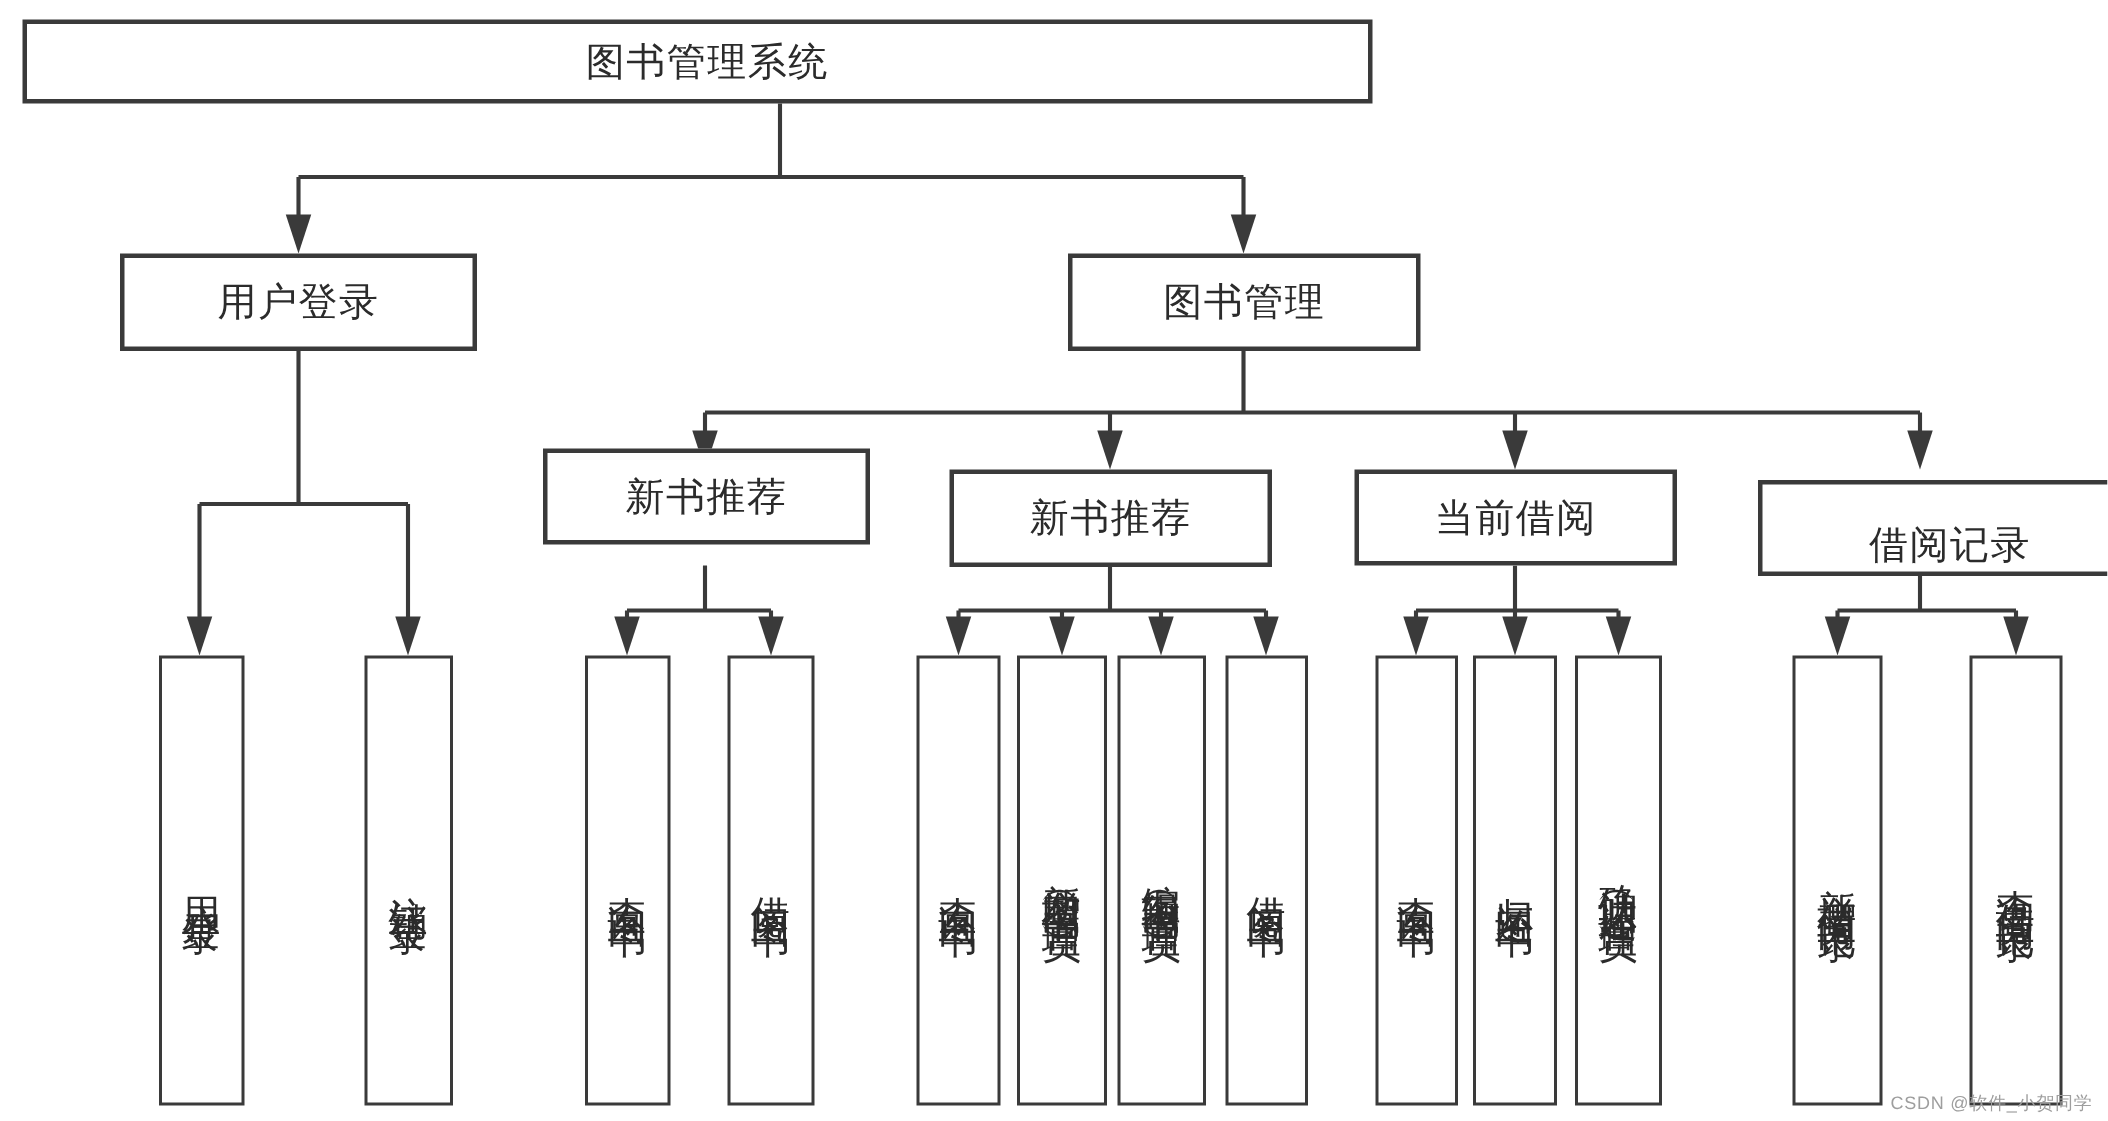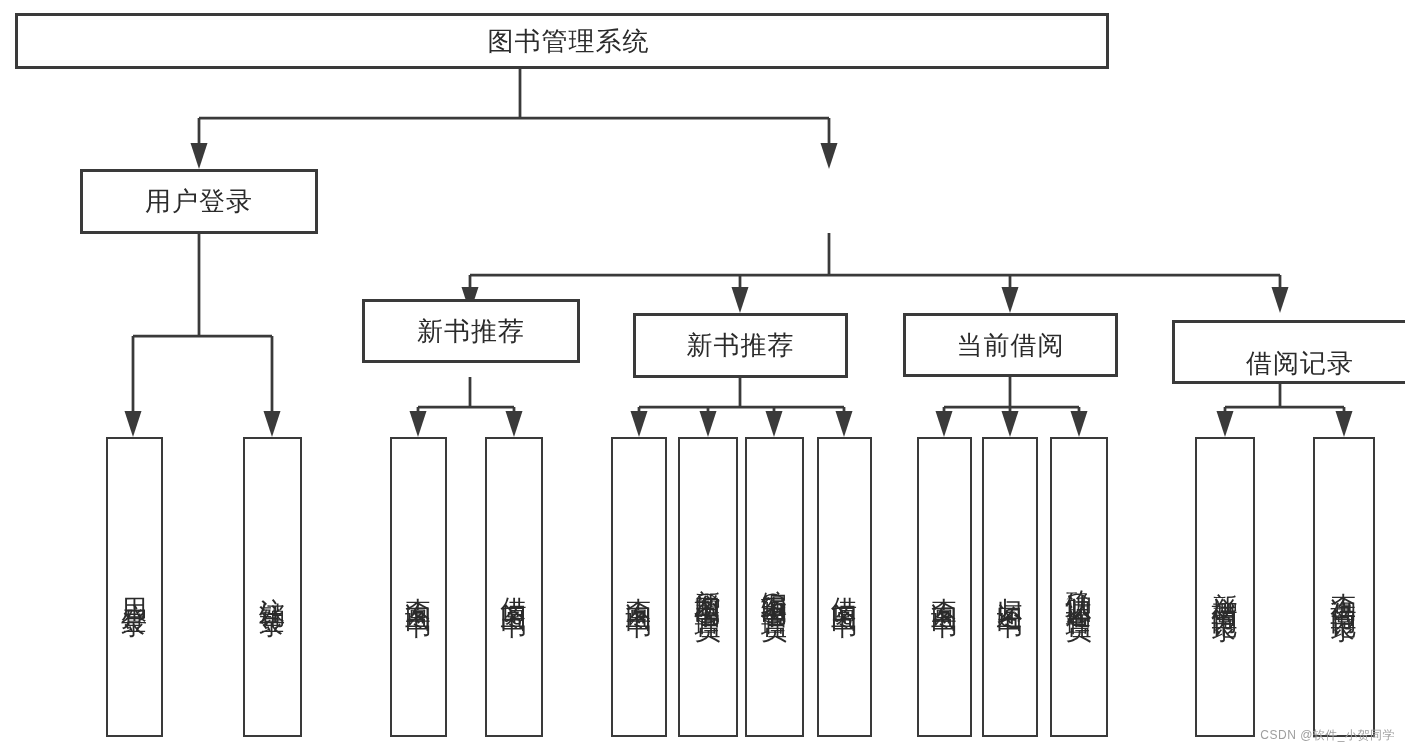--- a/index.html
+++ b/index.html
@@ -128,27 +128,30 @@
       <polygon points="765.5,411 782.5,411 774,437"></polygon>
       <polygon points="835.5,411 852.5,411 844,437"></polygon>
       <polygon points="935.5,411 952.5,411 944,437"></polygon>
       <polygon points="1001.5,411 1018.5,411 1010,437"></polygon>
       <polygon points="1070.5,411 1087.5,411 1079,437"></polygon>
       <polygon points="1216.5,411 1233.5,411 1225,437"></polygon>
       <polygon points="1335.5,411 1352.5,411 1344,437"></polygon>
     </g>
   </svg>
 
-  <div class="hbox" style="left:15px; top:13px; width:1094px; height:56px;padding-left:13px;">
+  <div class="hbox" style="left:15px; top:13px; width:900px; height:56px;padding-left:13px;">
     <span>图书管理系统</span>
   </div>
 
   <div class="hbox" style="left:80px; top:169px; width:238px; height:65px;">
     <span>用户登录</span>
   </div>
+  <div class="hbox" style="left:712px; top:169px; width:235px; height:65px;">
+    <span>图书管理</span>
+  </div>
 
   <div class="hbox" style="left:362px; top:299px; width:218px; height:64px;">
     <span>新书推荐</span>
   </div>
   <div class="hbox" style="left:633px; top:313px; width:215px; height:65px;">
     <span>新书推荐</span>
   </div>
   <div class="hbox" style="left:903px; top:313px; width:215px; height:64px;align-items:center;">
     <span>当前借阅</span>
   </div>

